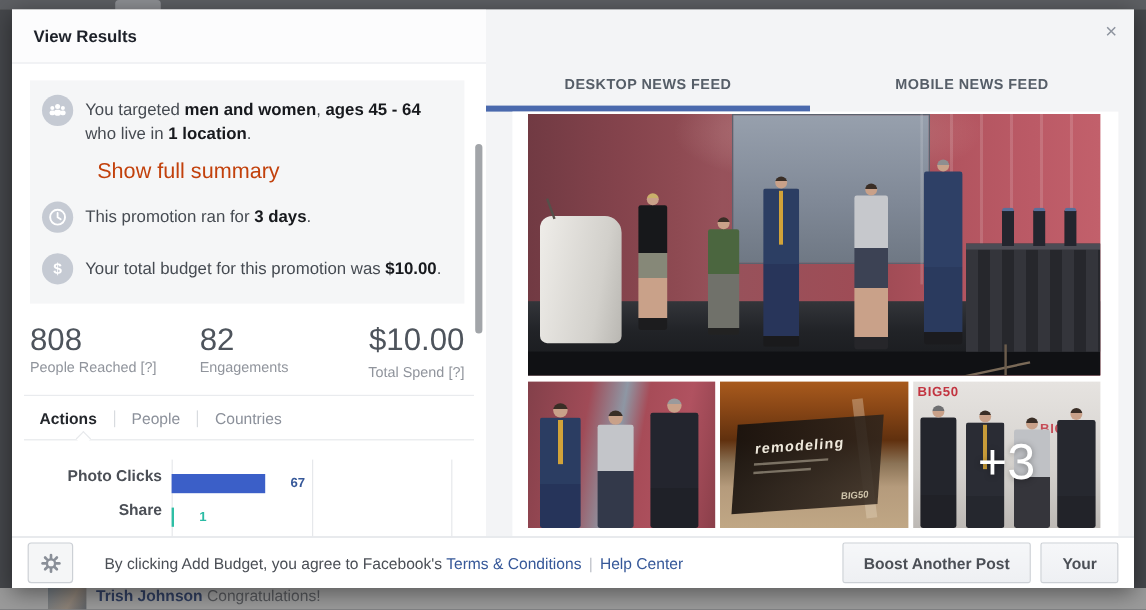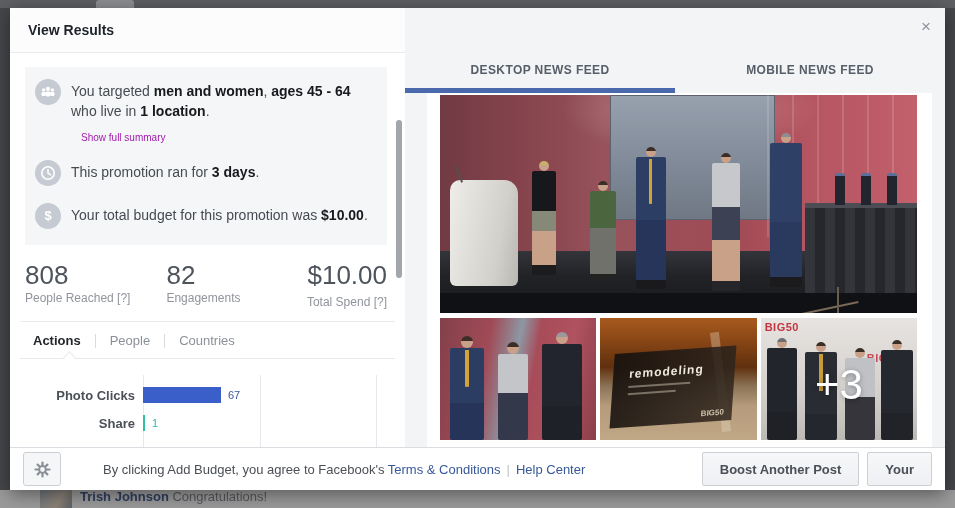--- a/index.html
+++ b/index.html
@@ -23,21 +23,21 @@
   .panel-left { position:absolute; left:0; top:0; width:395px; height:439px; background:#fff; overflow:hidden; }
   .vr-header { height:45px; line-height:45px; padding-left:18px; font-size:14px; font-weight:bold; color:#1d2129;
                background:#fcfcfd; border-bottom:1px solid #e9ebee; }
   .summary-box { margin:14px 18px 0 15px; background:#f5f6f7; padding:12px 12px 16px 10px; }
   .srow { display:flex; gap:10px; align-items:flex-start; }
   .srow + .srow { margin-top:17px; }
   .circ { flex:0 0 26px; width:26px; height:26px; border-radius:50%; background:#c5cad3; display:flex;
           align-items:center; justify-content:center; color:#fff; font-weight:bold; font-size:13px; }
   .stext { font-size:14px; line-height:1.45; color:#464b52; padding-top:2px; }
   .stext b { color:#17191d; }
-  .show-link { display:inline-block; margin:10px 0 0 46px; font-size:10px; color:#a21caf; text-decoration:none; }
+  .show-link { display:inline-block; margin:10px 0 0 46px; font-size:18px; color:#c2410c; text-decoration:none; }
 
   .stats { display:flex; align-items:flex-start; margin:16px 18px 0 15px; }
   .stat .v { font-size:26px; color:#4e545c; line-height:1.1; }
   .stat .l { font-size:12px; color:#90949c; margin-top:2px; }
   .stat-spend { margin-left:auto; text-align:right; }
   .stat-spend .l { margin-top:6px; }
   .stat-eng { margin-left:36px; }
 
   .hline { height:1px; background:#e9ebee; margin:12px 10px 0; }
 
@@ -47,25 +47,25 @@
   .itab.active { color:#24272c; font-weight:bold; }
   .itab-sep { width:1px; height:14px; background:#d8dbdf; }
   .itab-line { position:relative; height:1px; background:#e7e9ec; margin:10px 10px 0; }
   .itab-caret { position:absolute; left:45px; top:-5px; width:9px; height:9px; background:#fff;
                 border-left:1px solid #e7e9ec; border-top:1px solid #e7e9ec; transform:rotate(45deg); }
 
   #chart-rows { position:relative; margin-top:16px; height:78px; padding-top:6px;
     background-image:linear-gradient(#e6e8eb,#e6e8eb),linear-gradient(#e6e8eb,#e6e8eb),linear-gradient(#e6e8eb,#e6e8eb);
     background-repeat:no-repeat; background-size:1px 100%,1px 100%,1px 100%;
     background-position:133px 0,250px 0,366px 0; }
-  .chart-row { display:flex; align-items:center; height:28px; padding-left:13px; }
+  .chart-row { display:flex; height:28px; padding-left:13px; }
   .chart-label { width:112px; text-align:right; font-size:13px; font-weight:bold; color:#4b4f56; }
   .chart-track { position:relative; margin-left:8px; display:flex; align-items:center; height:100%; }
   .chart-bar { height:16px; }
-  .chart-value { font-size:11px; font-weight:normal; margin-left:7px; }
+  .chart-value { font-size:11px; font-weight:bold; margin-left:21px; }
 
   .scroll-thumb { position:absolute; right:3px; top:112px; width:6px; height:158px; background:#a2a5a9; border-radius:3px; }
 
   
   .panel-right { position:absolute; left:395px; top:0; width:540px; height:439px; background:#f3f4f6; overflow:hidden; }
   .close-x { position:absolute; top:10px; right:14px; font-size:17px; color:#8d939e; cursor:pointer; line-height:1; }
   .ptabs { position:relative; height:85px; display:flex; }
   .ptab { flex:1; display:flex; align-items:flex-end; justify-content:center; padding-bottom:16px;
           font-size:12px; font-weight:bold; letter-spacing:.4px; color:#565e68; cursor:pointer; }
   .ptab-underline { position:absolute; left:0; bottom:0; width:50%; height:5px; background:#4a69ad; }
@@ -115,21 +115,21 @@
   .bm1 { left:4px; top:3px; }
   .bm2 { right:16px; top:34px; opacity:.85; }
   .more-overlay { position:absolute; left:0; right:0; top:46px; text-align:center; color:#fff; font-size:42px;
                   line-height:1; text-shadow:0 1px 5px rgba(0,0,0,.35); }
 
   
   .footer { position:absolute; left:0; top:439px; width:935px; height:43px; background:#fff;
             border-top:1px solid #dadde1; display:flex; align-items:center; padding:0 13px; }
   .gear-btn { width:38px; height:34px; background:#f5f6f7; border:1px solid #ccd0d5; border-radius:3px;
               display:flex; align-items:center; justify-content:center; cursor:pointer; }
-  .disclaimer { margin-left:42px; font-size:13px; color:#4b4f56; }
+  .disclaimer { margin-left:26px; font-size:13px; color:#4b4f56; }
   .disclaimer a { color:#365899; text-decoration:none; }
   .disclaimer .sep { color:#bec2c9; margin:0 6px; }
   .fbtns { margin-left:auto; display:flex; gap:8px; }
   .btn { height:34px; padding:0 17px; background:linear-gradient(#f6f7f9,#eef0f3); border:1px solid #ccd0d5;
          border-radius:2px; font-size:13px; font-weight:bold; color:#4b4f56; cursor:pointer;
          font-family:"Liberation Sans","DejaVu Sans",sans-serif; }
 </style>
 </head>
 <body>
 

